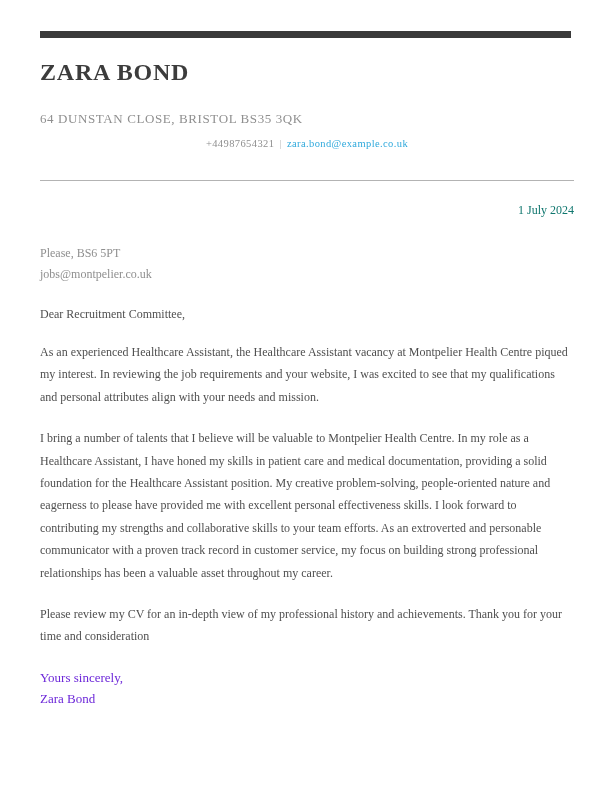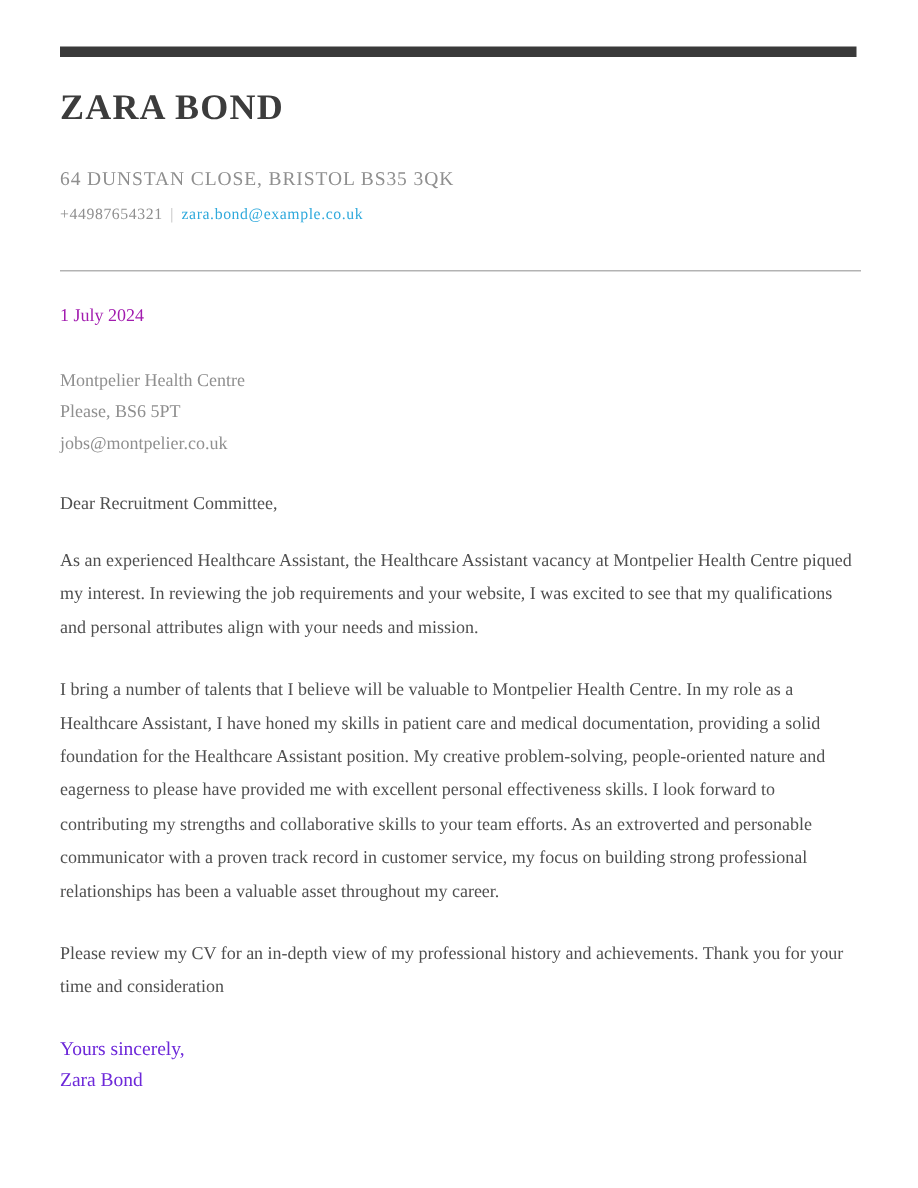--- a/index.html
+++ b/index.html
@@ -33,39 +33,41 @@
     margin-top: 25px;
     font-size: 13px;
     letter-spacing: 0.6px;
     color: #8f8f8f;
   }
   .contact-line {
     margin-top: 11px;
     font-size: 10.5px;
     letter-spacing: 0.4px;
     color: #8f8f8f;
+    text-align: center;
   }
   .contact-sep {
     color: #bcbcbc;
     margin: 0 5px;
   }
   .email-link {
     color: #2fa9dc;
     text-decoration: none;
     cursor: pointer;
   }
   .header-divider {
     border: none;
     border-top: 1px solid #b3b3b3;
     margin-top: 31px;
   }
   .letter-date {
     margin-top: 22px;
     font-size: 12px;
-    color: #a21caf;
+    color: #0f766e;
+    text-align: right;
   }
   .recipient-block {
     margin-top: 25px;
     font-size: 12px;
     line-height: 21px;
     color: #8f8f8f;
   }
   .salutation {
     margin-top: 22px;
     font-size: 12px;
@@ -97,21 +99,20 @@
 
   <div class="contact-line">
     <span>+44987654321</span><span class="contact-sep">|</span><a class="email-link">zara.bond@example.co.uk</a>
   </div>
 
   <hr class="header-divider">
 
   <div class="letter-date">1 July 2024</div>
 
   <div class="recipient-block">
-    <div>Montpelier Health Centre</div>
     <div>Please, BS6 5PT</div>
     <div>jobs@montpelier.co.uk</div>
   </div>
 
   <div class="salutation">Dear Recruitment Committee,</div>
 
   <p class="body-paragraph">As an experienced Healthcare Assistant, the Healthcare Assistant vacancy at Montpelier Health Centre piqued my interest. In reviewing the job requirements and your website, I was excited to see that my qualifications and personal attributes align with your needs and mission.</p>
 
   <p class="body-paragraph">I bring a number of talents that I believe will be valuable to Montpelier Health Centre. In my role as a Healthcare Assistant, I have honed my skills in patient care and medical documentation, providing a solid foundation for the Healthcare Assistant position. My creative problem-solving, people-oriented nature and eagerness to please have provided me with excellent personal effectiveness skills. I look forward to contributing my strengths and collaborative skills to your team efforts. As an extroverted and personable communicator with a proven track record in customer service, my focus on building strong professional relationships has been a valuable asset throughout my career.</p>
 

